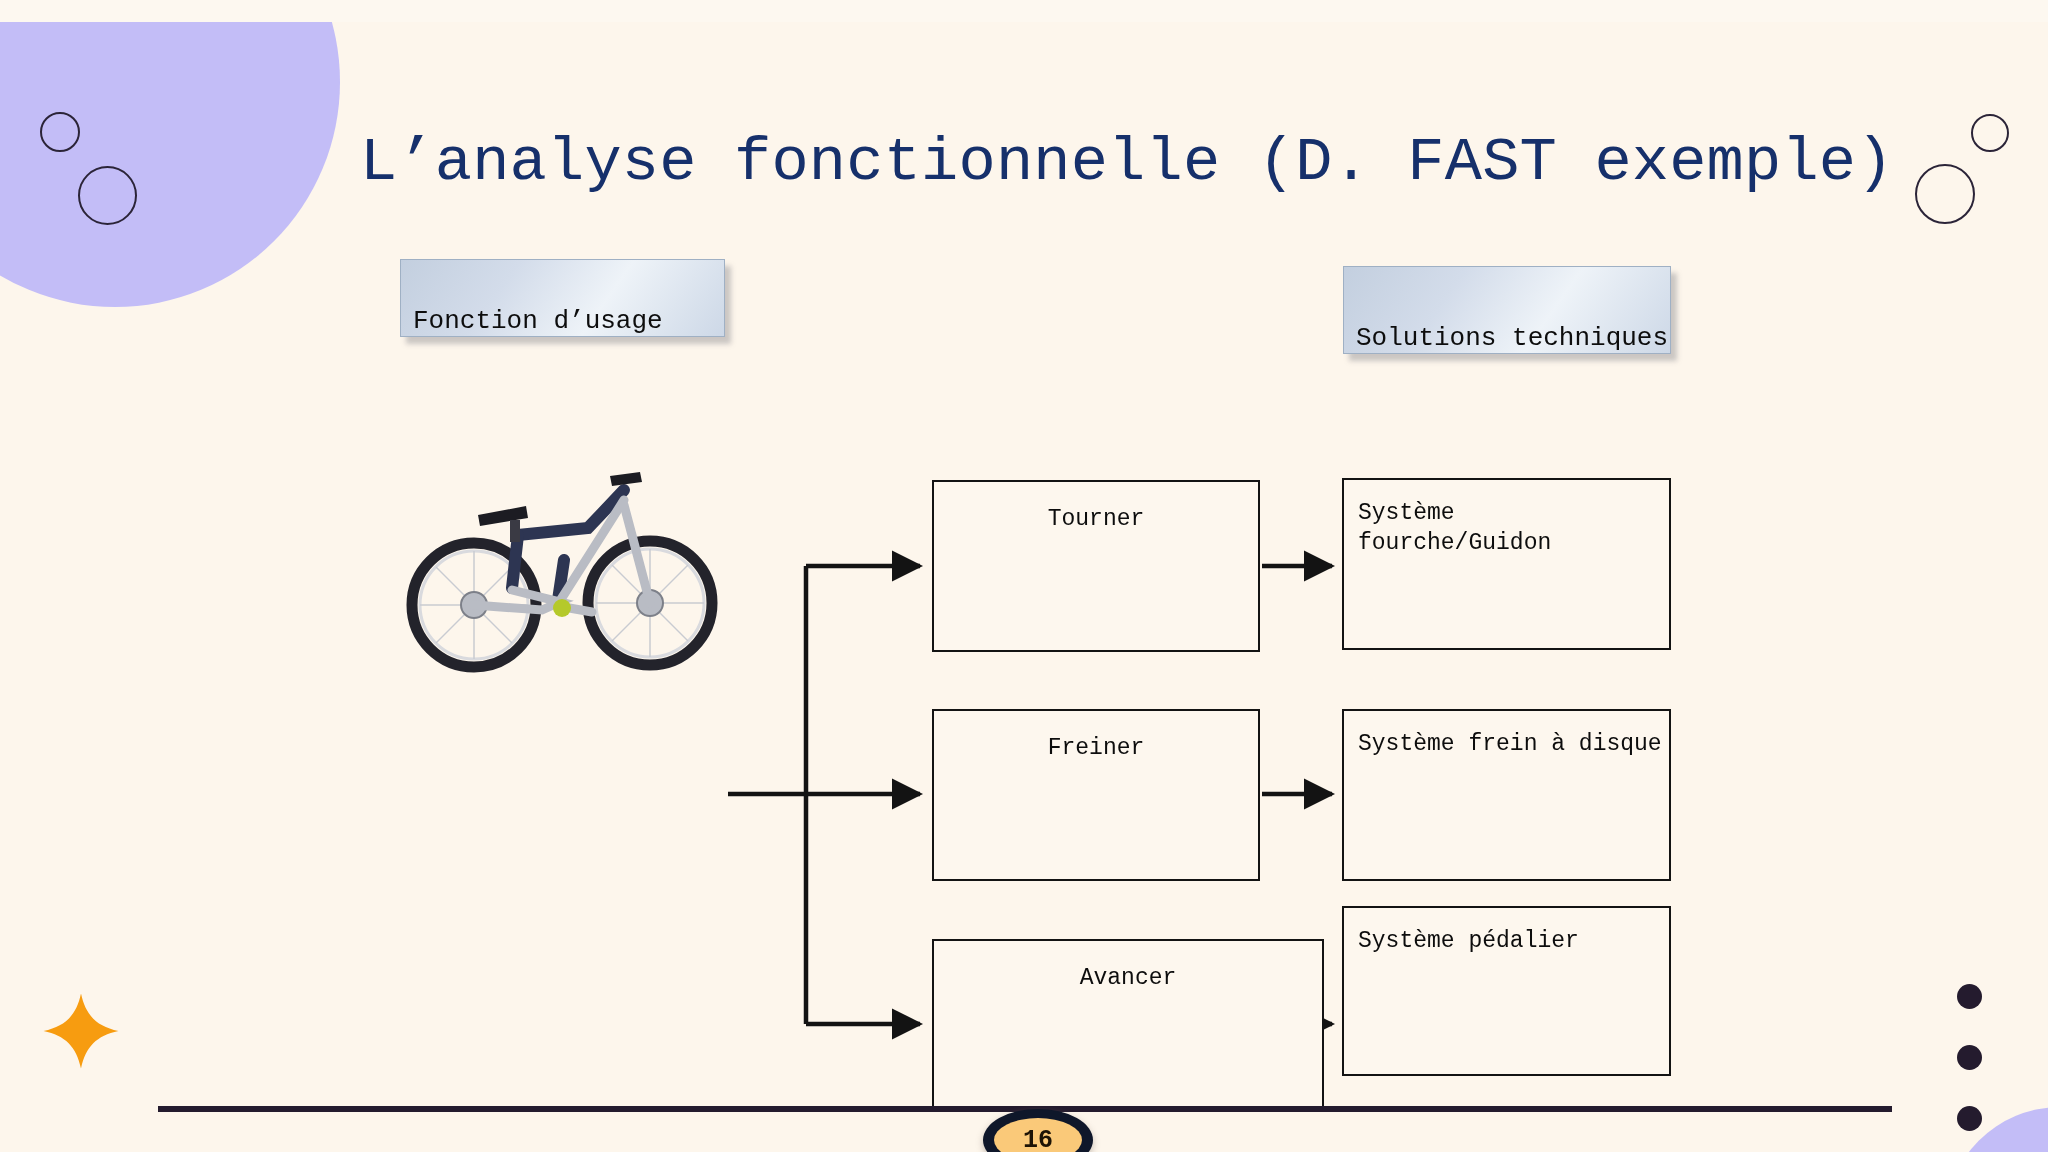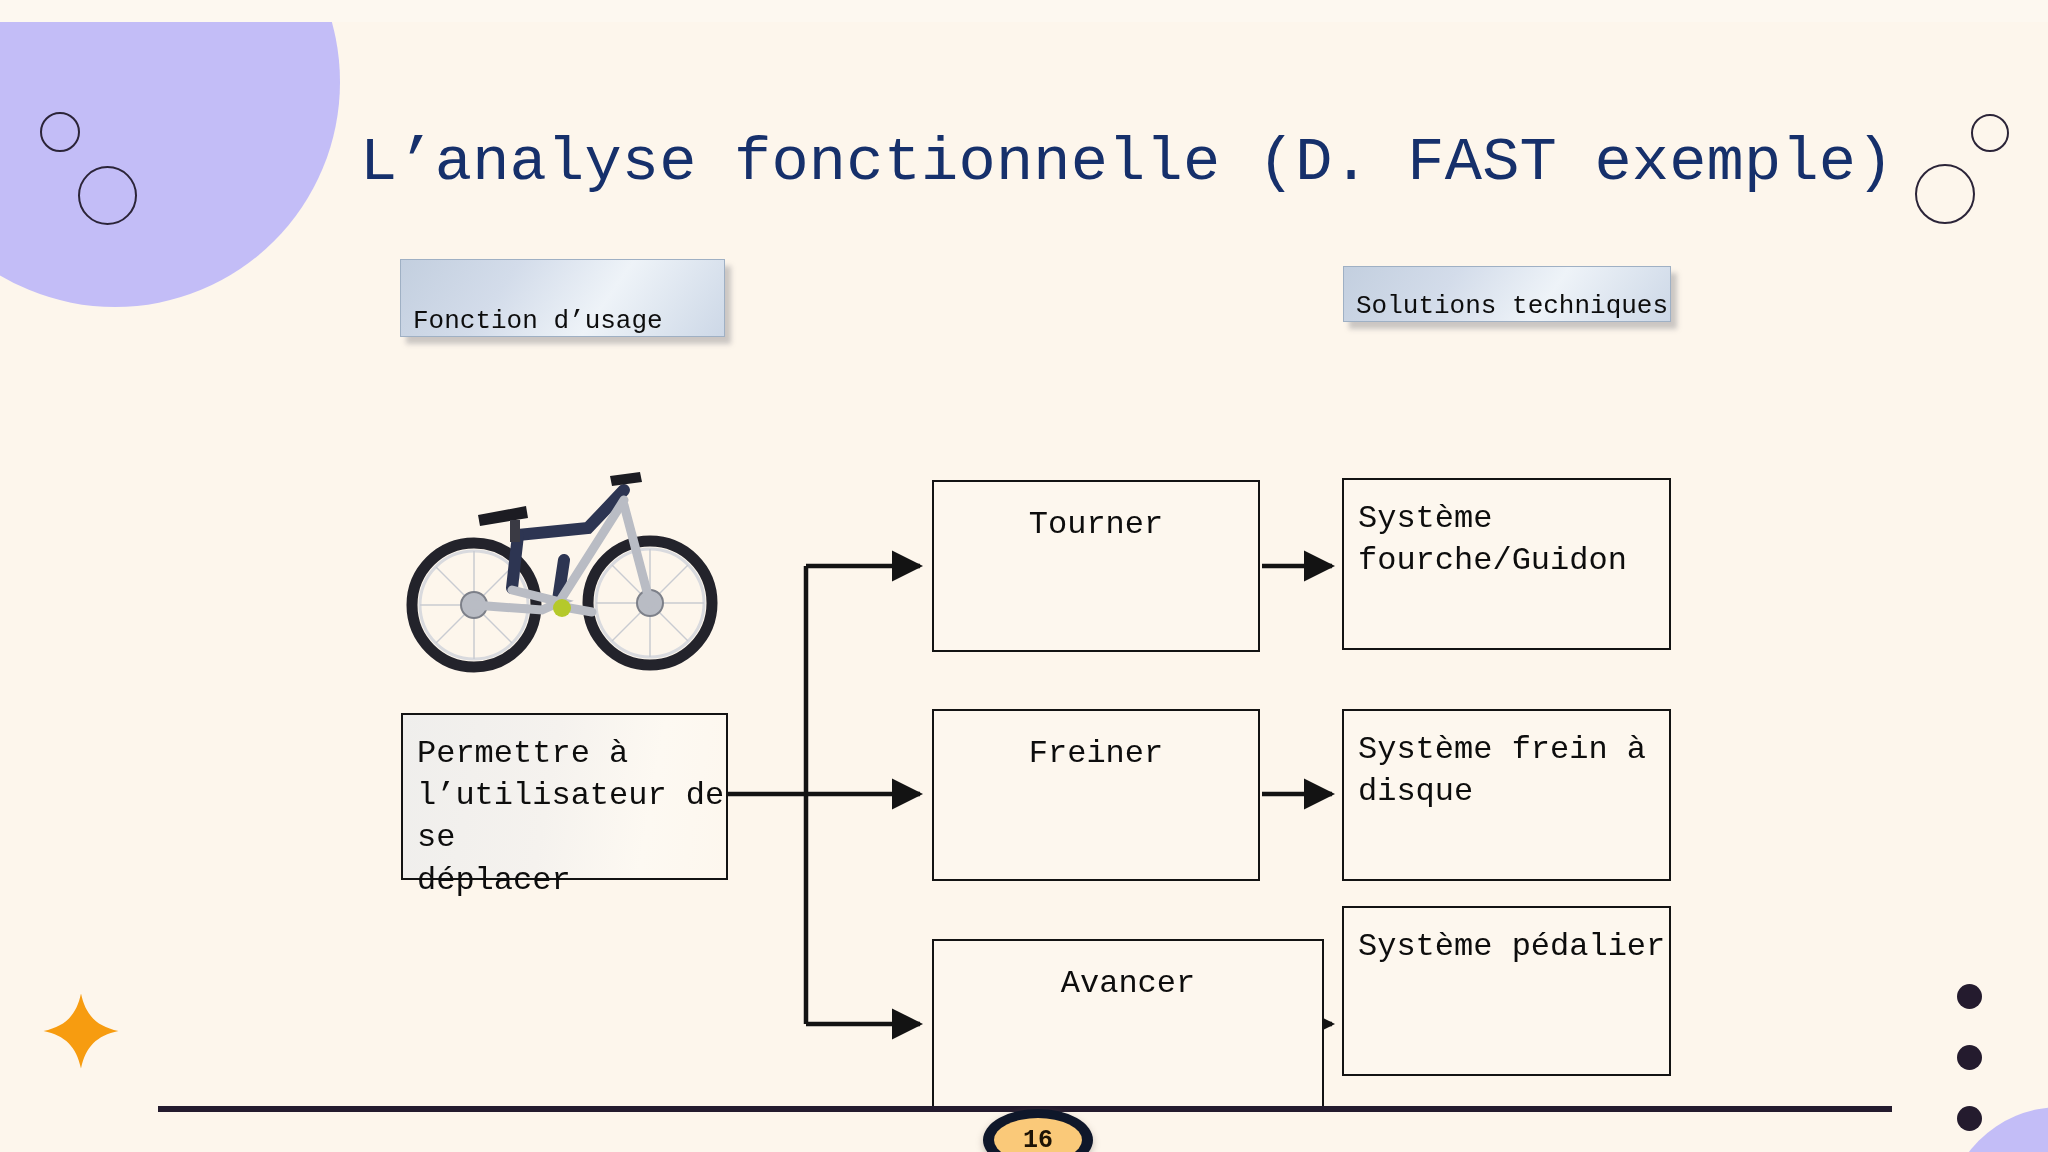--- a/index.html
+++ b/index.html
@@ -89,32 +89,32 @@
     align-items: flex-end;
     padding-left: 12px;
   }
   .col-header span {
     font-size: 26px;
     color: #0d0d0d;
     white-space: nowrap;
   }
   .hdr-usage      { left: 400px;  top: 237px; width: 325px; height: 78px; }
   .hdr-functions  { left: 932px;  top: 244px; width: 328px; height: 72px; }
-  .hdr-solutions  { left: 1343px; top: 244px; width: 328px; height: 56px; }
+  .hdr-solutions  { left: 1343px; top: 244px; width: 328px; height: 88px; }
 
   
   .dbox {
     position: absolute;
     box-sizing: border-box;
     border: 2.2px solid #131313;
     background: #fdf7ee;
   }
   .dbox .txt {
     position: absolute;
-    font-size: 32px;
+    font-size: 23px;
     color: #0d0d0d;
     line-height: 1.32;
   }
   .dbox.center .txt {
     left: 0; right: 0;
     top: 22px;
     text-align: center;
   }
   .dbox.leftal .txt {
     left: 14px;
@@ -268,25 +268,20 @@
       <line x1="806" y1="772" x2="920" y2="772" marker-end="url(#arrow)"></line>
 
       <line x1="806" y1="1002" x2="920" y2="1002" marker-end="url(#arrow)"></line>
 
       <line x1="1262" y1="544" x2="1332" y2="544" marker-end="url(#arrow)"></line>
       <line x1="1262" y1="772" x2="1332" y2="772" marker-end="url(#arrow)"></line>
       <line x1="1262" y1="1002" x2="1332" y2="1002" marker-end="url(#arrow)"></line>
     </g>
   </svg>
 
-  <div class="dbox leftal box-usage">
-    <div class="txt" style="white-space:pre-line;">Permettre à
-l’utilisateur de se
-déplacer</div>
-  </div>
 
   <div class="dbox center box-tourner">
     <div class="txt">Tourner</div>
   </div>
   <div class="dbox center box-freiner">
     <div class="txt">Freiner</div>
   </div>
   <div class="dbox center box-avancer">
     <div class="txt">Avancer</div>
   </div>

